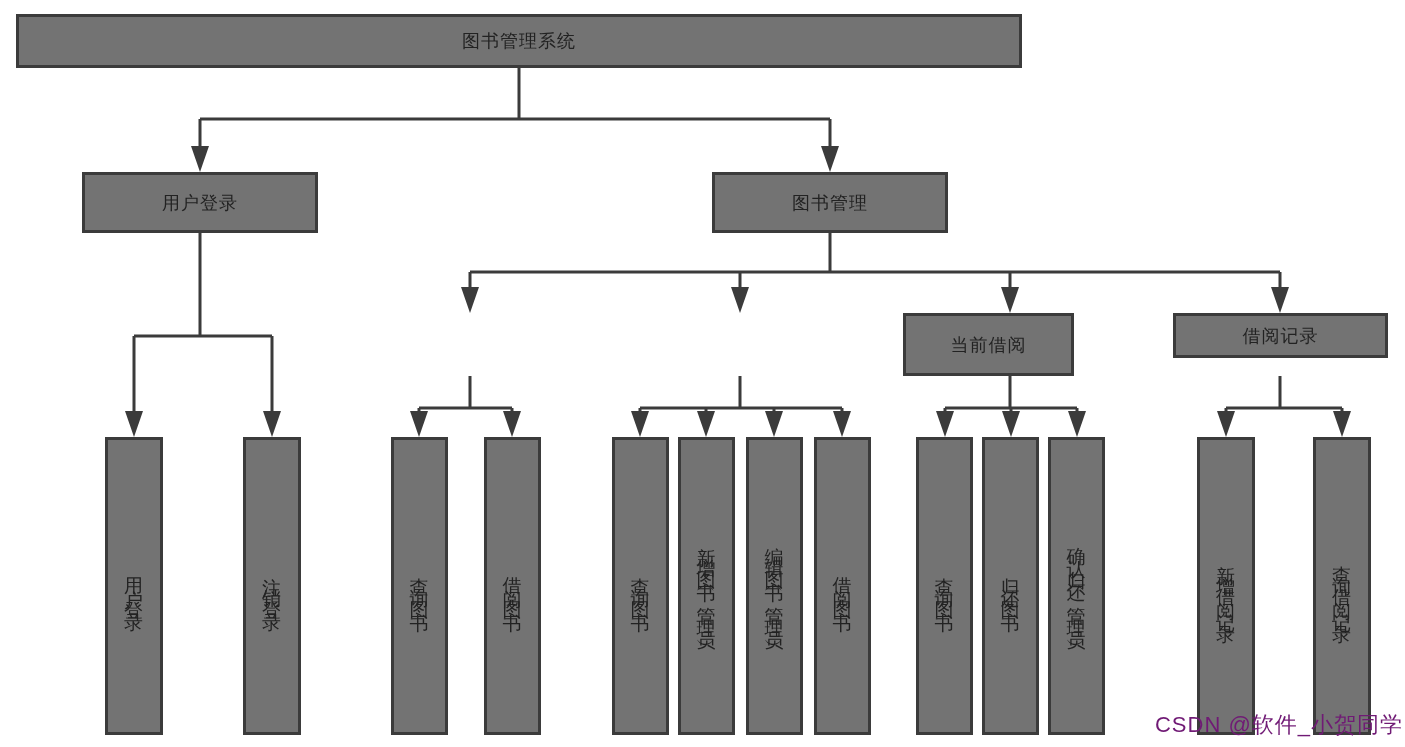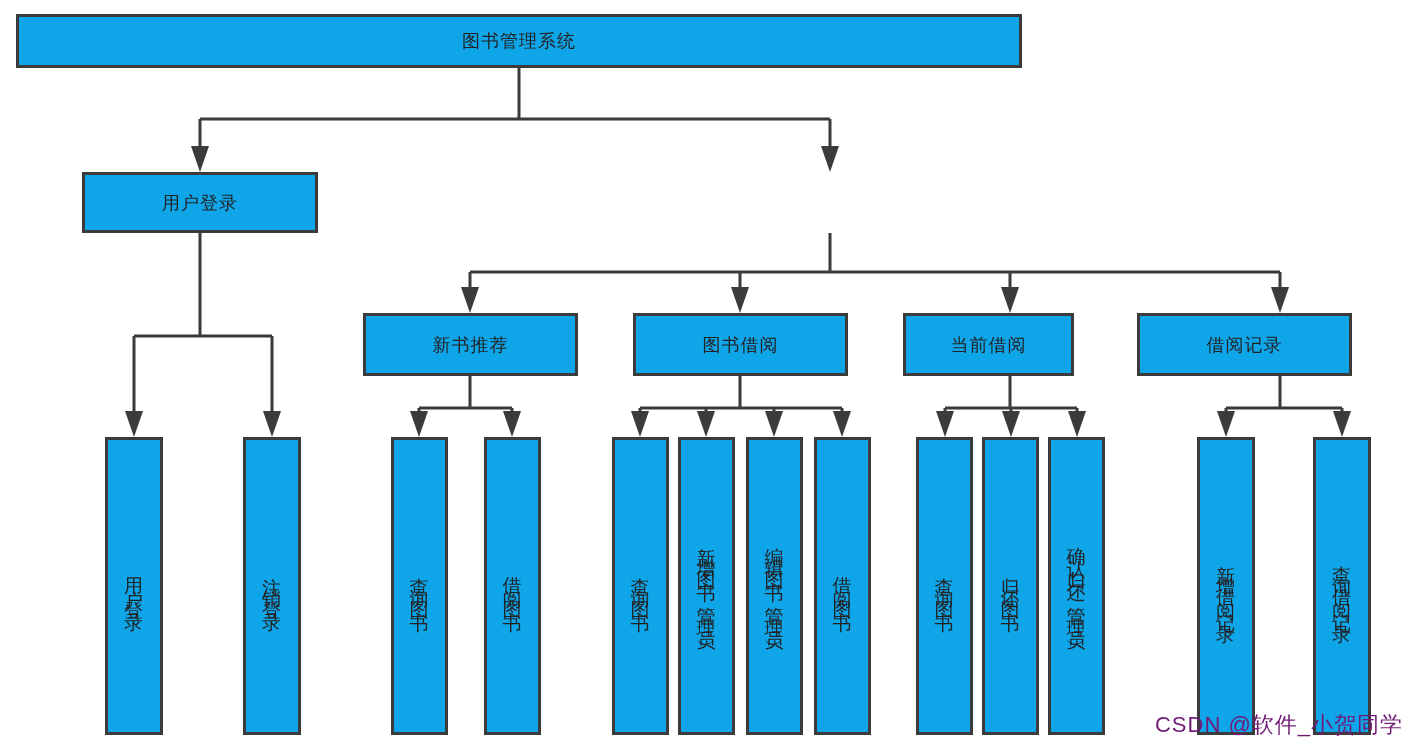--- a/index.html
+++ b/index.html
@@ -17,21 +17,21 @@
     color: #222222;
   }
   #connector-layer {
     position: absolute;
     left: 0; top: 0;
     z-index: 1;
   }
   .box {
     position: absolute;
     box-sizing: border-box;
-    background: #0ea5e9;
+    background: #737373;
     border: 3px solid #3b3b3b;
     display: flex;
     align-items: center;
     justify-content: center;
     z-index: 2;
     color: #222222;
   }
   .box.h {
     font-size: 18px;
     letter-spacing: 1px;
@@ -102,25 +102,24 @@
       <polygon points="1002,411 1020,411 1011,437"></polygon>
       <polygon points="1068,411 1086,411 1077,437"></polygon>
       <polygon points="1217,411 1235,411 1226,437"></polygon>
       <polygon points="1333,411 1351,411 1342,437"></polygon>
     </g>
   </svg>
 
   <div class="box h" style="left:16px;top:14px;width:1006px;height:54px">图书管理系统</div>
 
   <div class="box h" style="left:82px;top:172px;width:236px;height:61px">用户登录</div>
+  <div class="box h" style="left:712px;top:172px;width:236px;height:61px">图书管理</div>
 
-  <div class="box h" style="left:363px;top:313px;width:215px;height:63px">新书推荐</div>
-  <div class="box h" style="left:633px;top:313px;width:215px;height:63px">图书借阅</div>
   <div class="box h" style="left:903px;top:313px;width:171px;height:63px">当前借阅</div>
-  <div class="box h" style="left:1137px;top:313px;width:215px;height:63px">借阅记录</div>
+  <div class="box h" style="left:1173px;top:313px;width:215px;height:45px">借阅记录</div>
 
   <div class="box v" style="left:105px;top:437px;width:58px;height:298px">
     <span class="vtext">用户登录</span>
   </div>
   <div class="box v" style="left:243px;top:437px;width:58px;height:298px">
     <span class="vtext">注销登录</span>
   </div>
 
   <div class="box v" style="left:391px;top:437px;width:57px;height:298px">
     <span class="vtext">查询图书</span>

